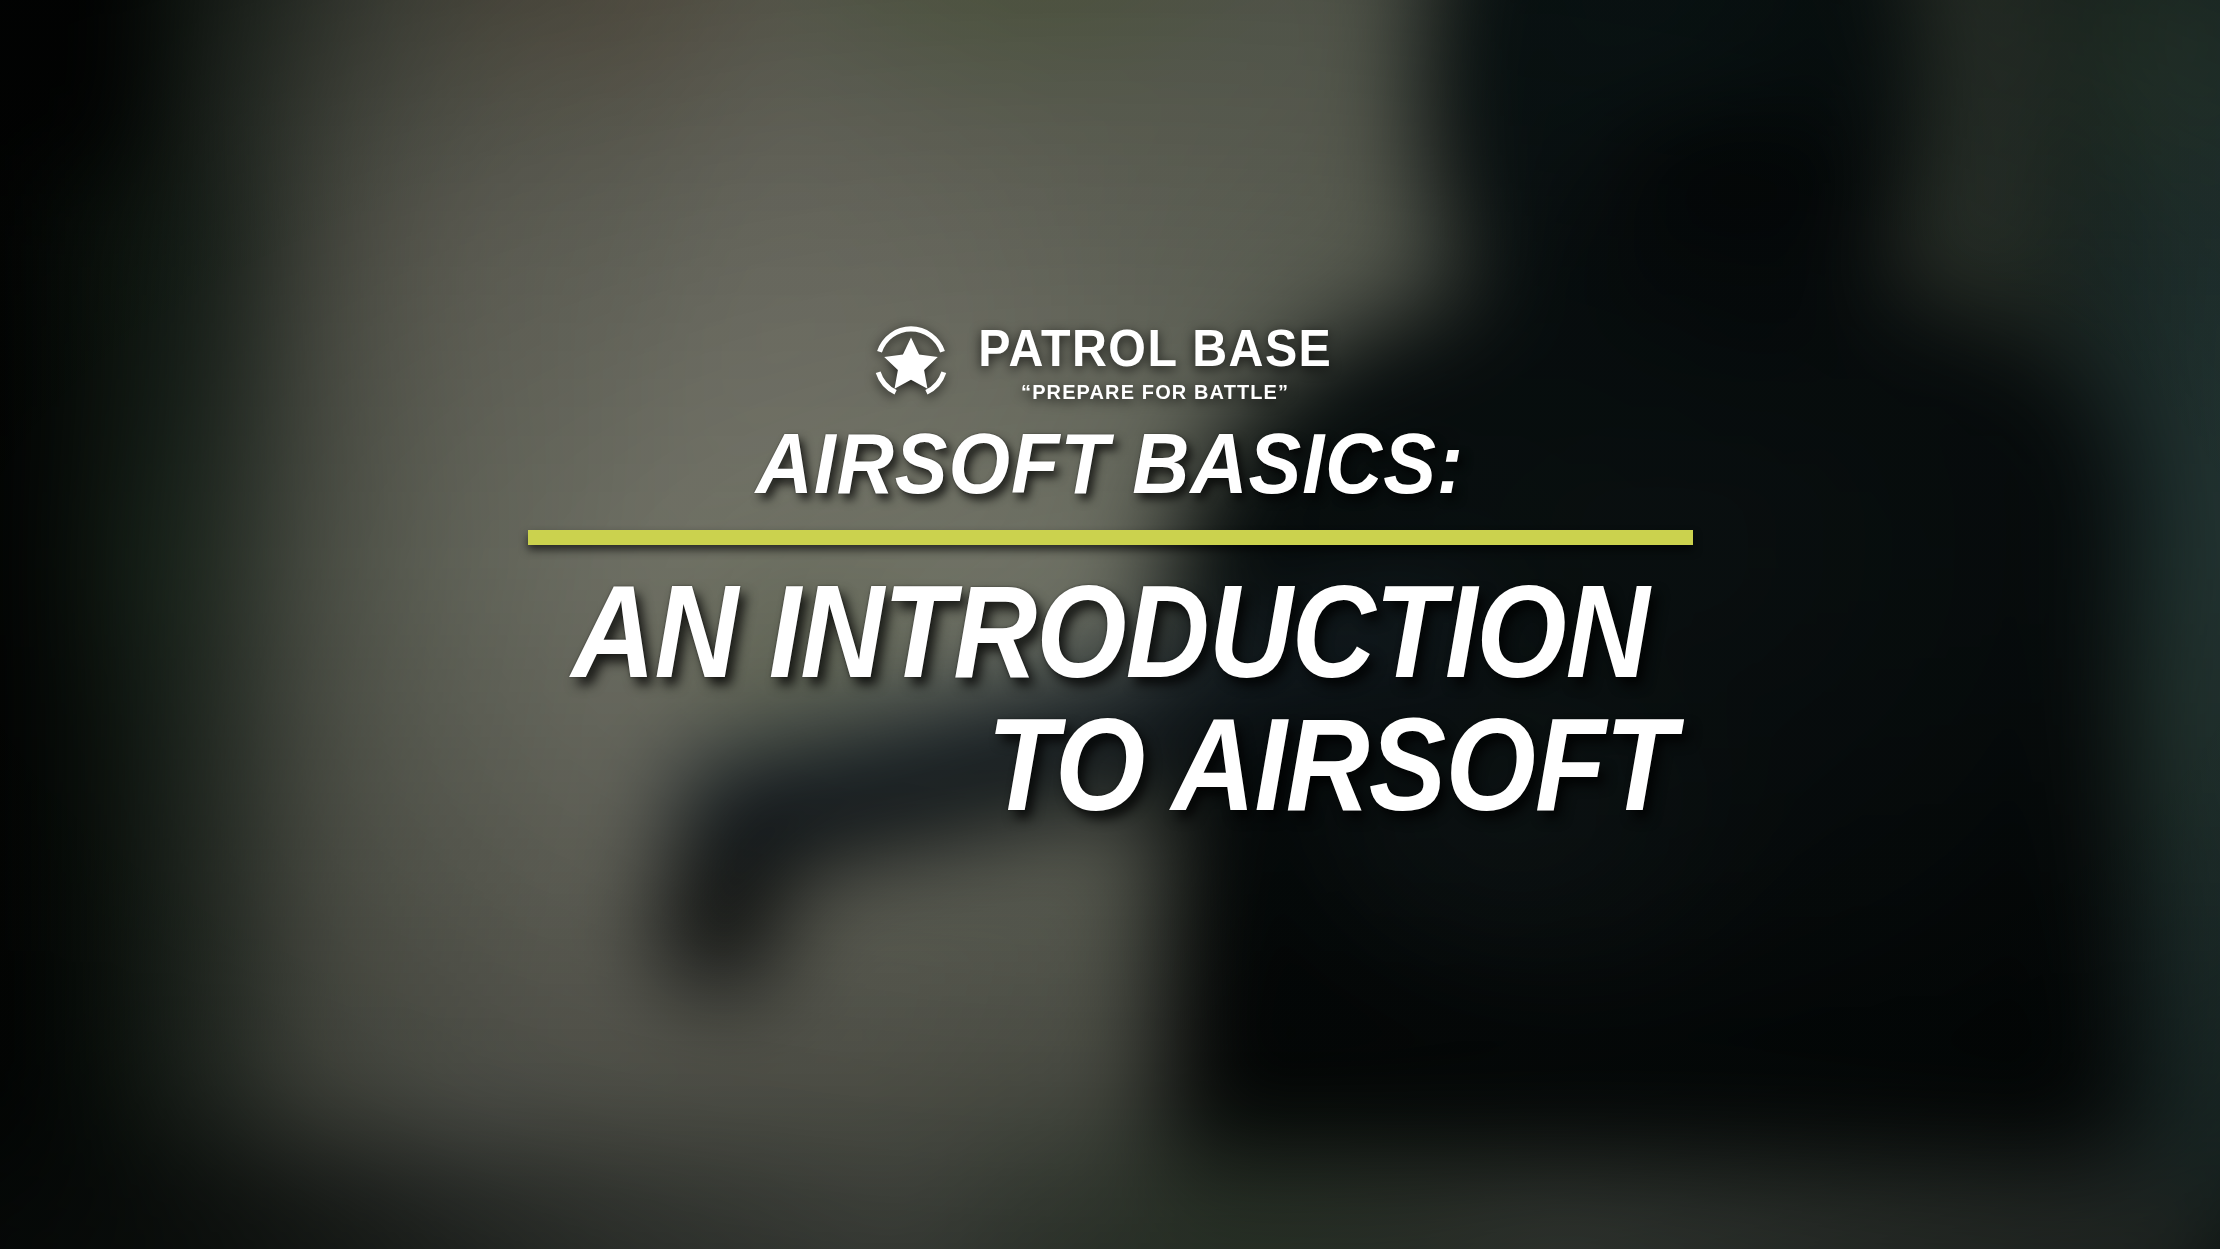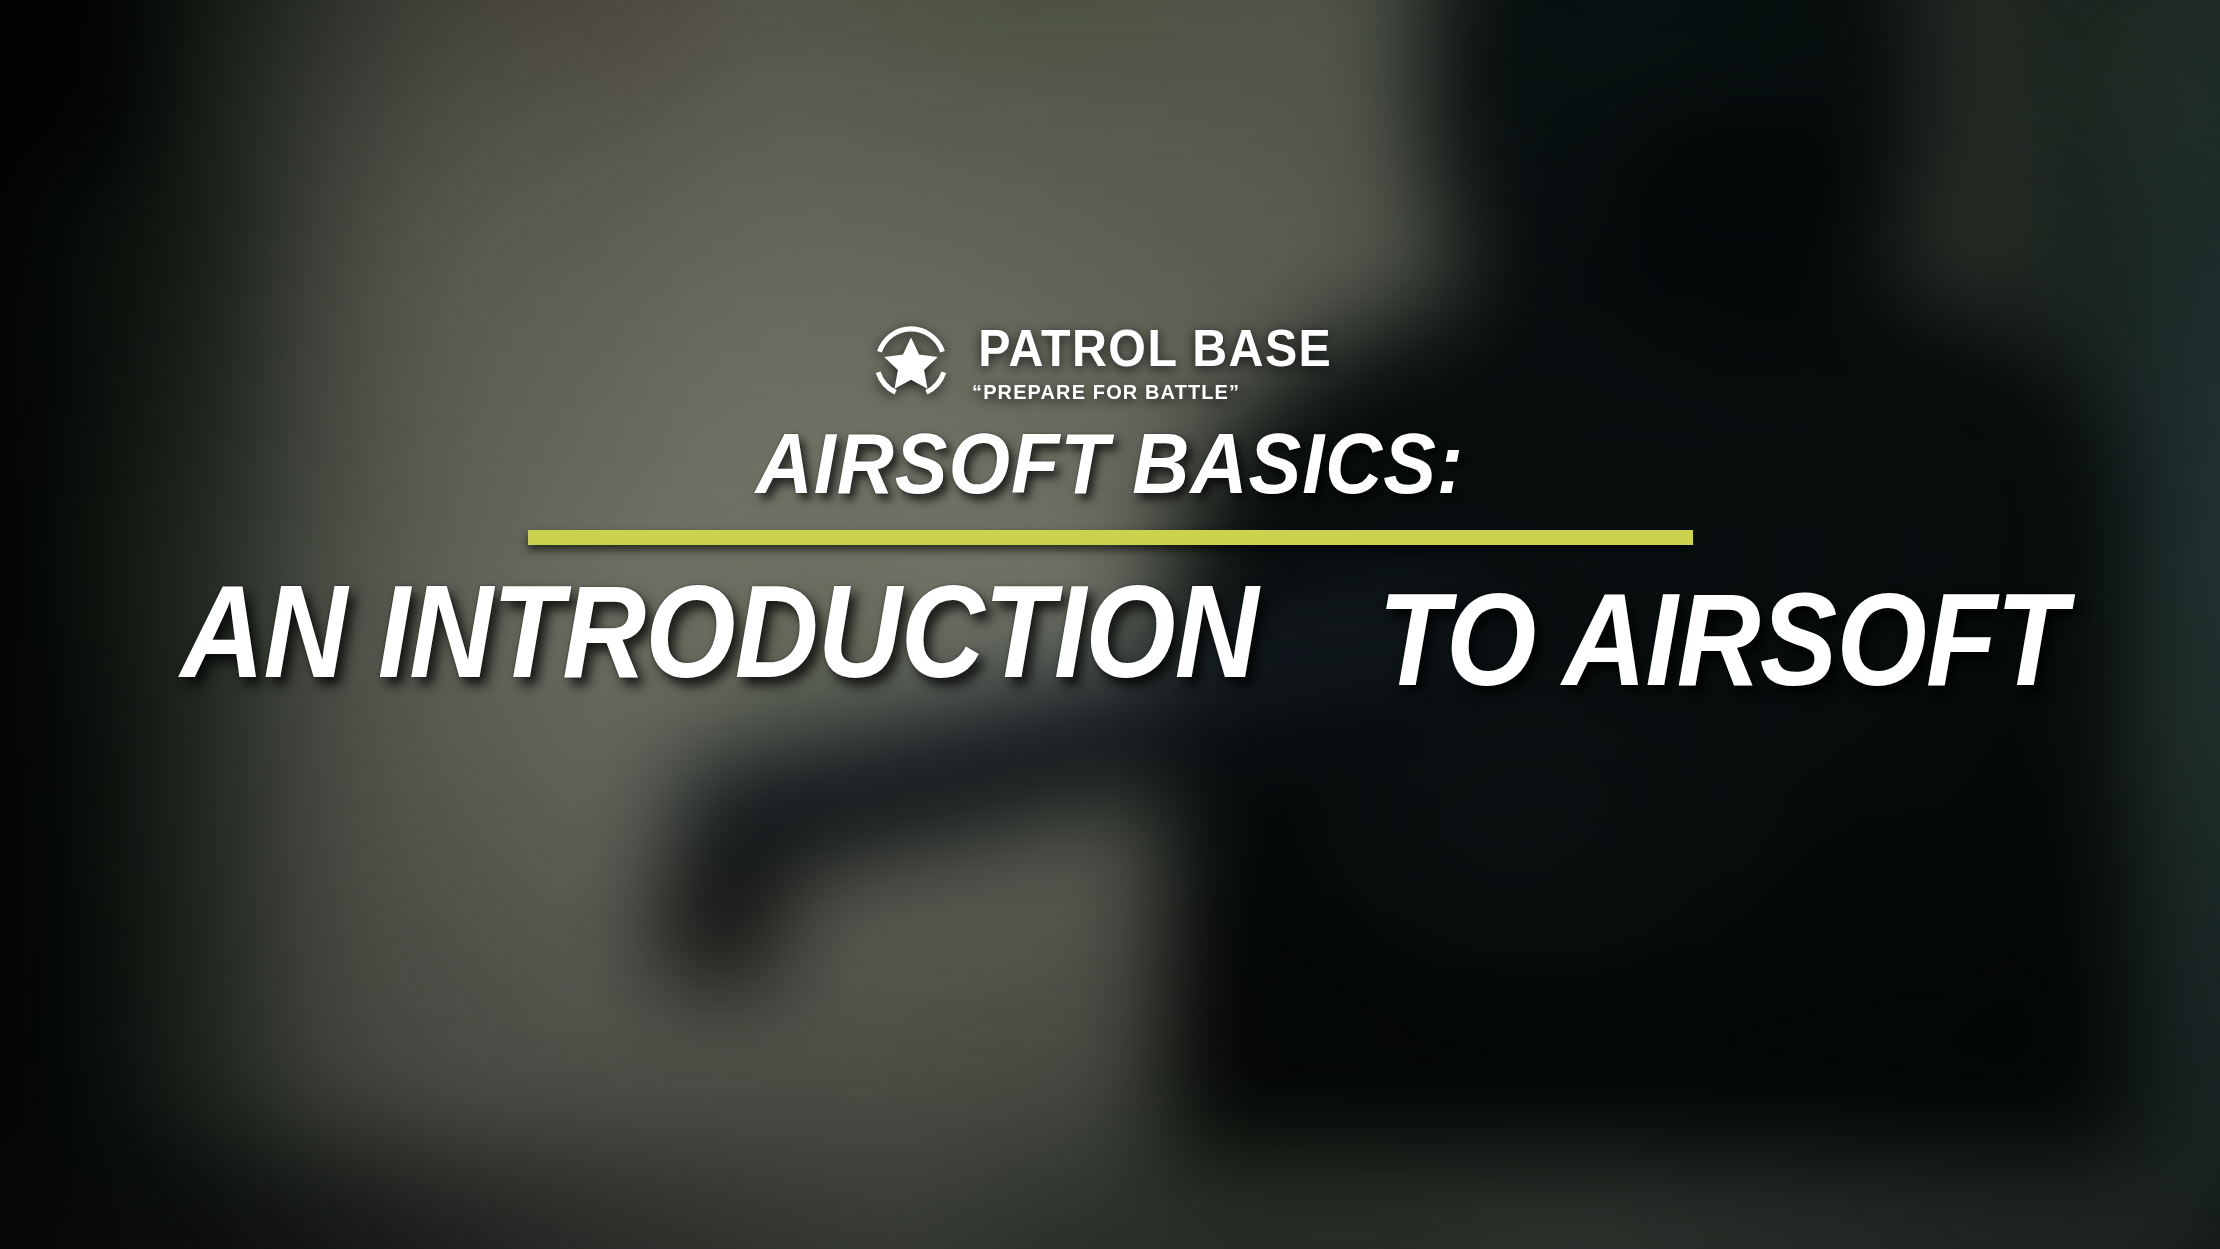--- a/index.html
+++ b/index.html
@@ -288,21 +288,21 @@
 
   
   .logo {
     display: flex;
     align-items: center;
     gap: 18px;
     margin-bottom: 16px;
     filter: drop-shadow(0 3px 6px rgba(0,0,0,0.75));
   }
   .logo-star { width: 72px; height: 72px; flex: 0 0 72px; display:block; }
-  .logo-words { display: flex; flex-direction: column; align-items: flex-start; }
+  .logo-words { display: flex; flex-direction: column; align-items: center; }
   .logo-name {
     font-size: 52px;
     font-weight: 700;
     color: #ffffff;
     letter-spacing: 1.5px;
     line-height: 1;
     font-stretch: condensed;
     transform: scaleX(0.93);
     white-space: nowrap;
   }
@@ -336,22 +336,22 @@
     width: 1165px;
     height: 15px;
     background: #cbd24e;
     margin: 22px 0 24px 0;
     box-shadow: 0 5px 9px rgba(0,0,0,0.62);
   }
 
   
   .headline {
     display: flex;
-    flex-direction: row;
-    align-items: flex-start;
+    flex-direction: column;
+    align-items: flex-end;
   }
   .headline-line {
     font-size: 132px;
     font-weight: 700;
     font-style: italic;
     color: #ffffff;
     line-height: 0.95;
     letter-spacing: -1px;
     white-space: nowrap;
     transform: scaleX(0.88);

